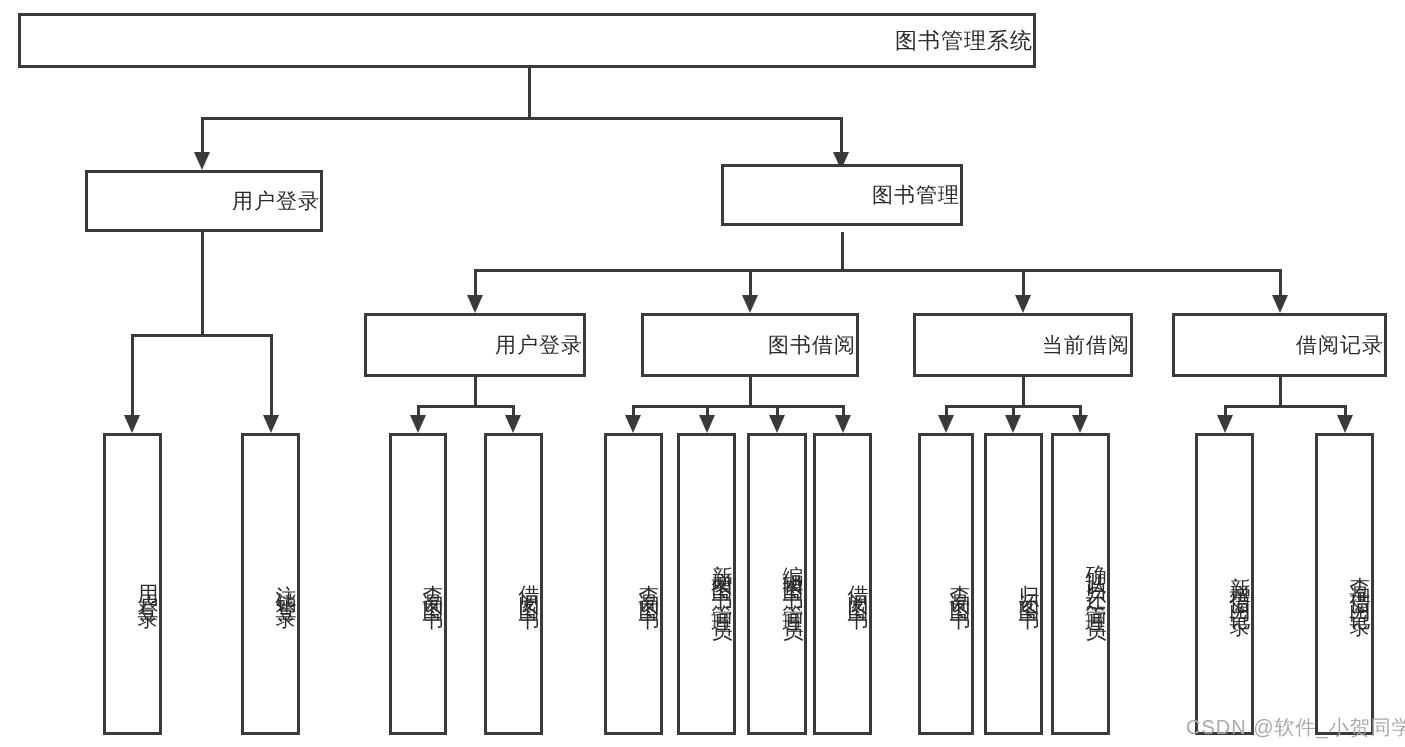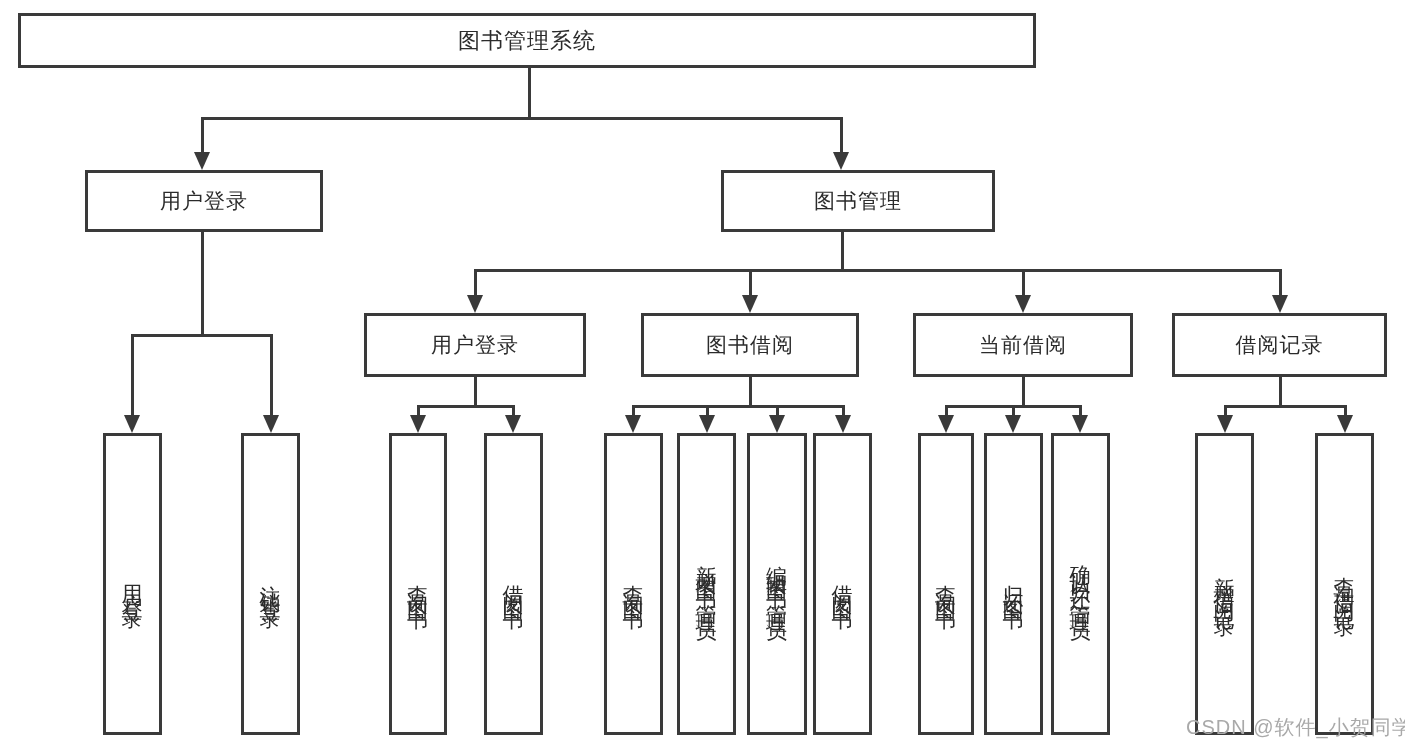--- a/index.html
+++ b/index.html
@@ -2,21 +2,21 @@
 <html><head>
 <meta charset="utf-8">
 <style>
   html,body{margin:0;padding:0;background:#ffffff;}
   #canvas{
     position:relative;width:1405px;height:747px;background:#ffffff;overflow:hidden;
     font-family:"Liberation Sans","DejaVu Sans",sans-serif;
   }
   .node{
     position:absolute;box-sizing:border-box;border:3px solid #3a3a3a;background:#ffffff;
-    display:flex;align-items:center;justify-content:center;
+    display:flex;align-items:center;justify-content:flex-end;
   }
   .node .lbl{
     color:#2b2b2b;font-size:21px;letter-spacing:1px;white-space:nowrap;
   }
   .node.root .lbl{font-size:22px;}
   .node.v .lbl{
     writing-mode:vertical-rl;text-orientation:mixed;letter-spacing:8px;
     font-size:21px;line-height:1;white-space:normal;
   }
   .vline,.hline{position:absolute;background:#3a3a3a;}
@@ -44,21 +44,21 @@
   <div class="vline" style="left:527.5px;top:68px;height:50px;"></div>
   <div class="hline" style="left:200.5px;top:116.5px;width:642px;"></div>
   <div class="vline" style="left:200.5px;top:118px;height:34px;"></div>
   <div class="arrowhead" style="left:194px;top:152px;"></div>
   <div class="vline" style="left:839.5px;top:118px;height:34px;"></div>
   <div class="arrowhead" style="left:833px;top:152px;"></div>
 
   <div class="node" style="left:85px;top:170px;width:238px;height:62px;">
     <span class="lbl">用户登录</span>
   </div>
-  <div class="node" style="left:721px;top:170px;width:274px;height:62px;">
+  <div class="node" style="left:721px;top:164px;width:242px;height:62px;">
     <span class="lbl">图书管理</span>
   </div>
 
   <div class="vline" style="left:200.5px;top:232px;height:103px;"></div>
   <div class="hline" style="left:130.5px;top:333.5px;width:142px;"></div>
   <div class="vline" style="left:130.5px;top:335px;height:80px;"></div>
   <div class="arrowhead" style="left:124px;top:415px;"></div>
   <div class="vline" style="left:269.5px;top:335px;height:80px;"></div>
   <div class="arrowhead" style="left:263px;top:415px;"></div>
 

